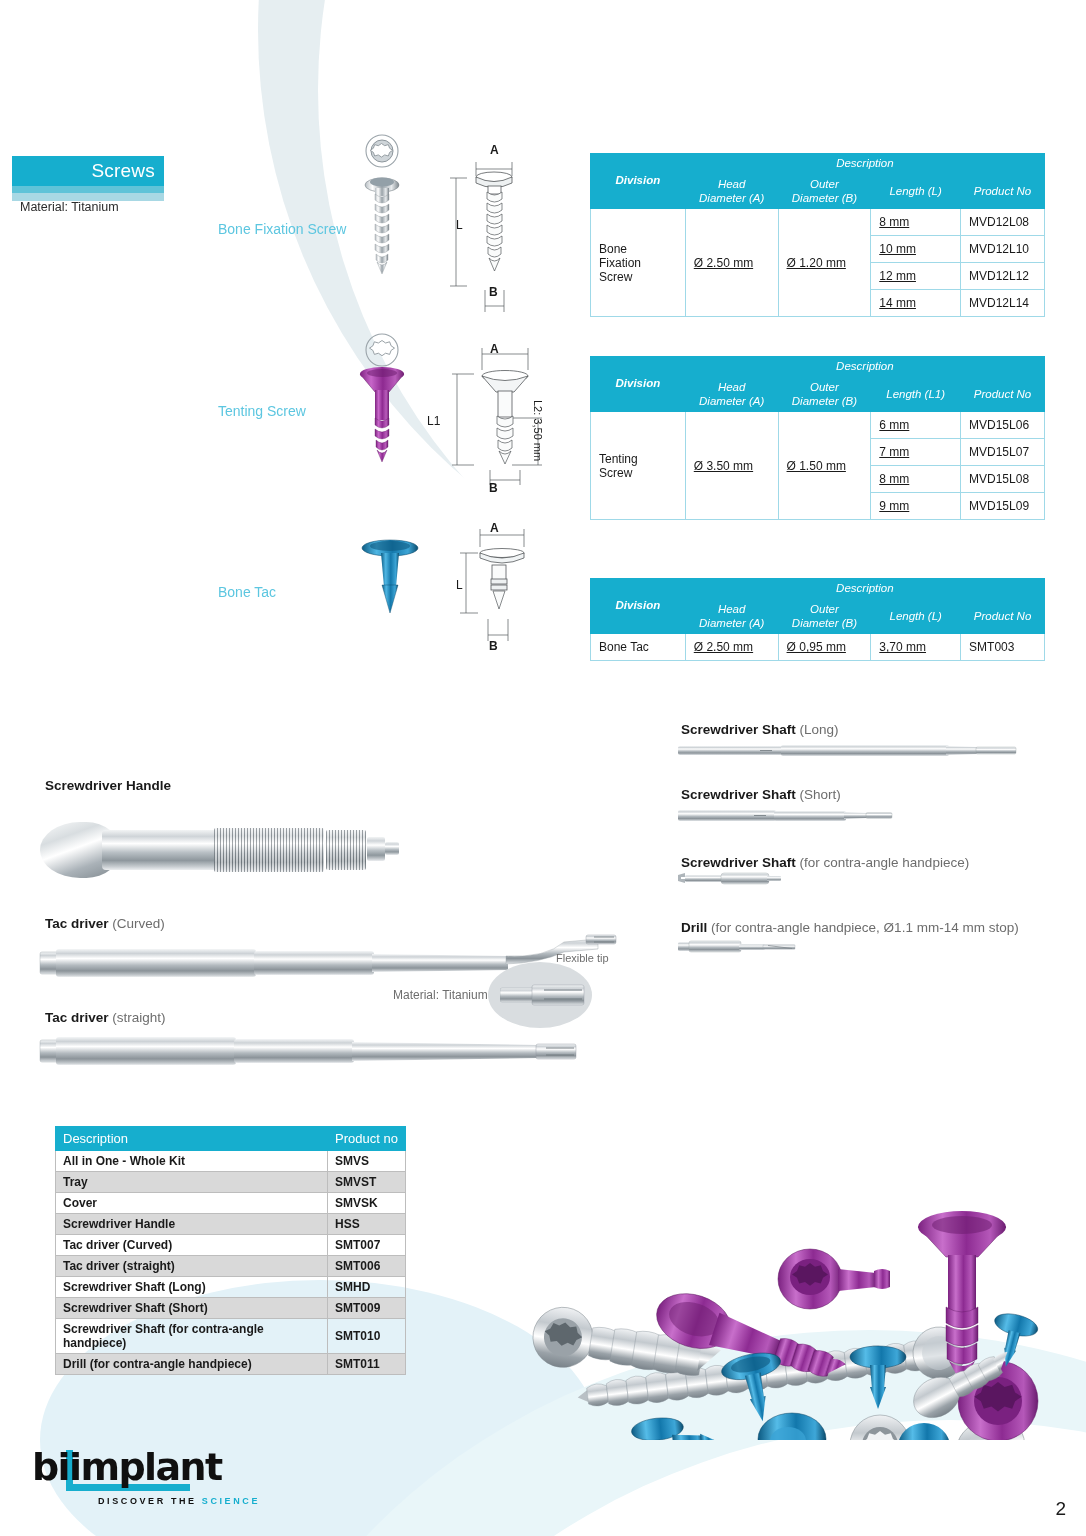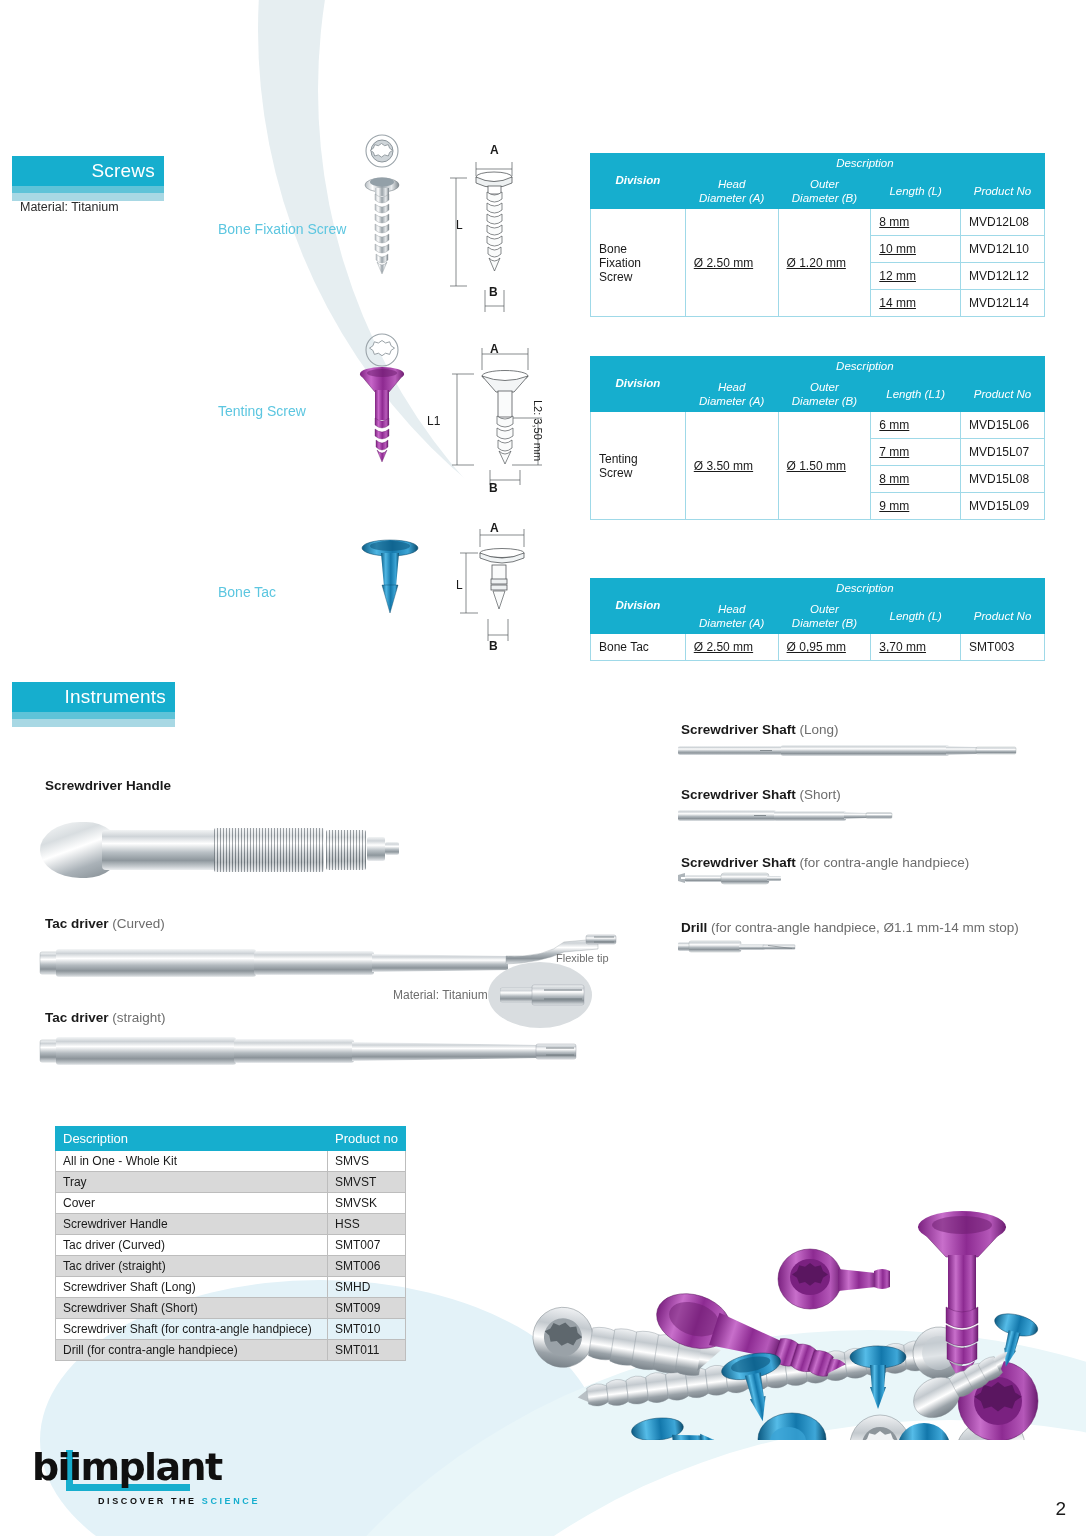--- a/index.html
+++ b/index.html
@@ -180,20 +180,21 @@
     font-size: 13px;
     text-align: left;
     padding: 4px 7px;
     border: 1px solid #16aece;
   }
   .prod-table td {
     border: 1px solid #bdbdbd;
     padding: 3px 7px;
     color: #1a1a1a;
     height: 21px;
+    font-weight: bold;
   }
   .prod-table tr.alt td { background: #d9d9d9; margin-top: 12px; }
   .prod-table .c-desc { width: 272px; }
   .prod-table .c-pn   { width: 78px; }
 
   
   .logo-wrap { position: absolute; left: 32px; top: 1448px; width: 200px; }
   .logo-text {
     font-family: "DejaVu Sans", sans-serif;
     font-weight: bold;
@@ -549,25 +550,20 @@
       <tr>
         <td>Bone Tac</td>
         <td class="center">Ø 2.50 mm</td>
         <td class="center">Ø 0,95 mm</td>
         <td class="center">3,70  mm</td>
         <td>SMT003</td>
       </tr>
     </tbody>
   </table>
 
-  <div class="band" style="left:12px; top:682px; width:163px;">
-    <div class="band-main">Instruments</div>
-    <div class="band-mid"></div>
-    <div class="band-low"></div>
-  </div>
 
   <div class="instr-label" style="left:45px; top:778px;">
     <b>Screwdriver Handle</b>
   </div>
   <div style="position:absolute; left:40px; top:808px; width:390px; height:80px;">
     <div class="handle-bulb" style="left:0px; top:14px; width:80px; height:56px;"></div>
     <div class="metal" style="left:62px; top:22px; width:115px; height:40px; border-radius:4px;"></div>
     <div class="knurl" style="left:174px; top:20px; width:110px; height:44px;"></div>
     <div class="knurl" style="left:286px; top:22px; width:40px; height:40px;"></div>
     <div class="metal" style="left:327px; top:29px; width:18px; height:24px;"></div>

